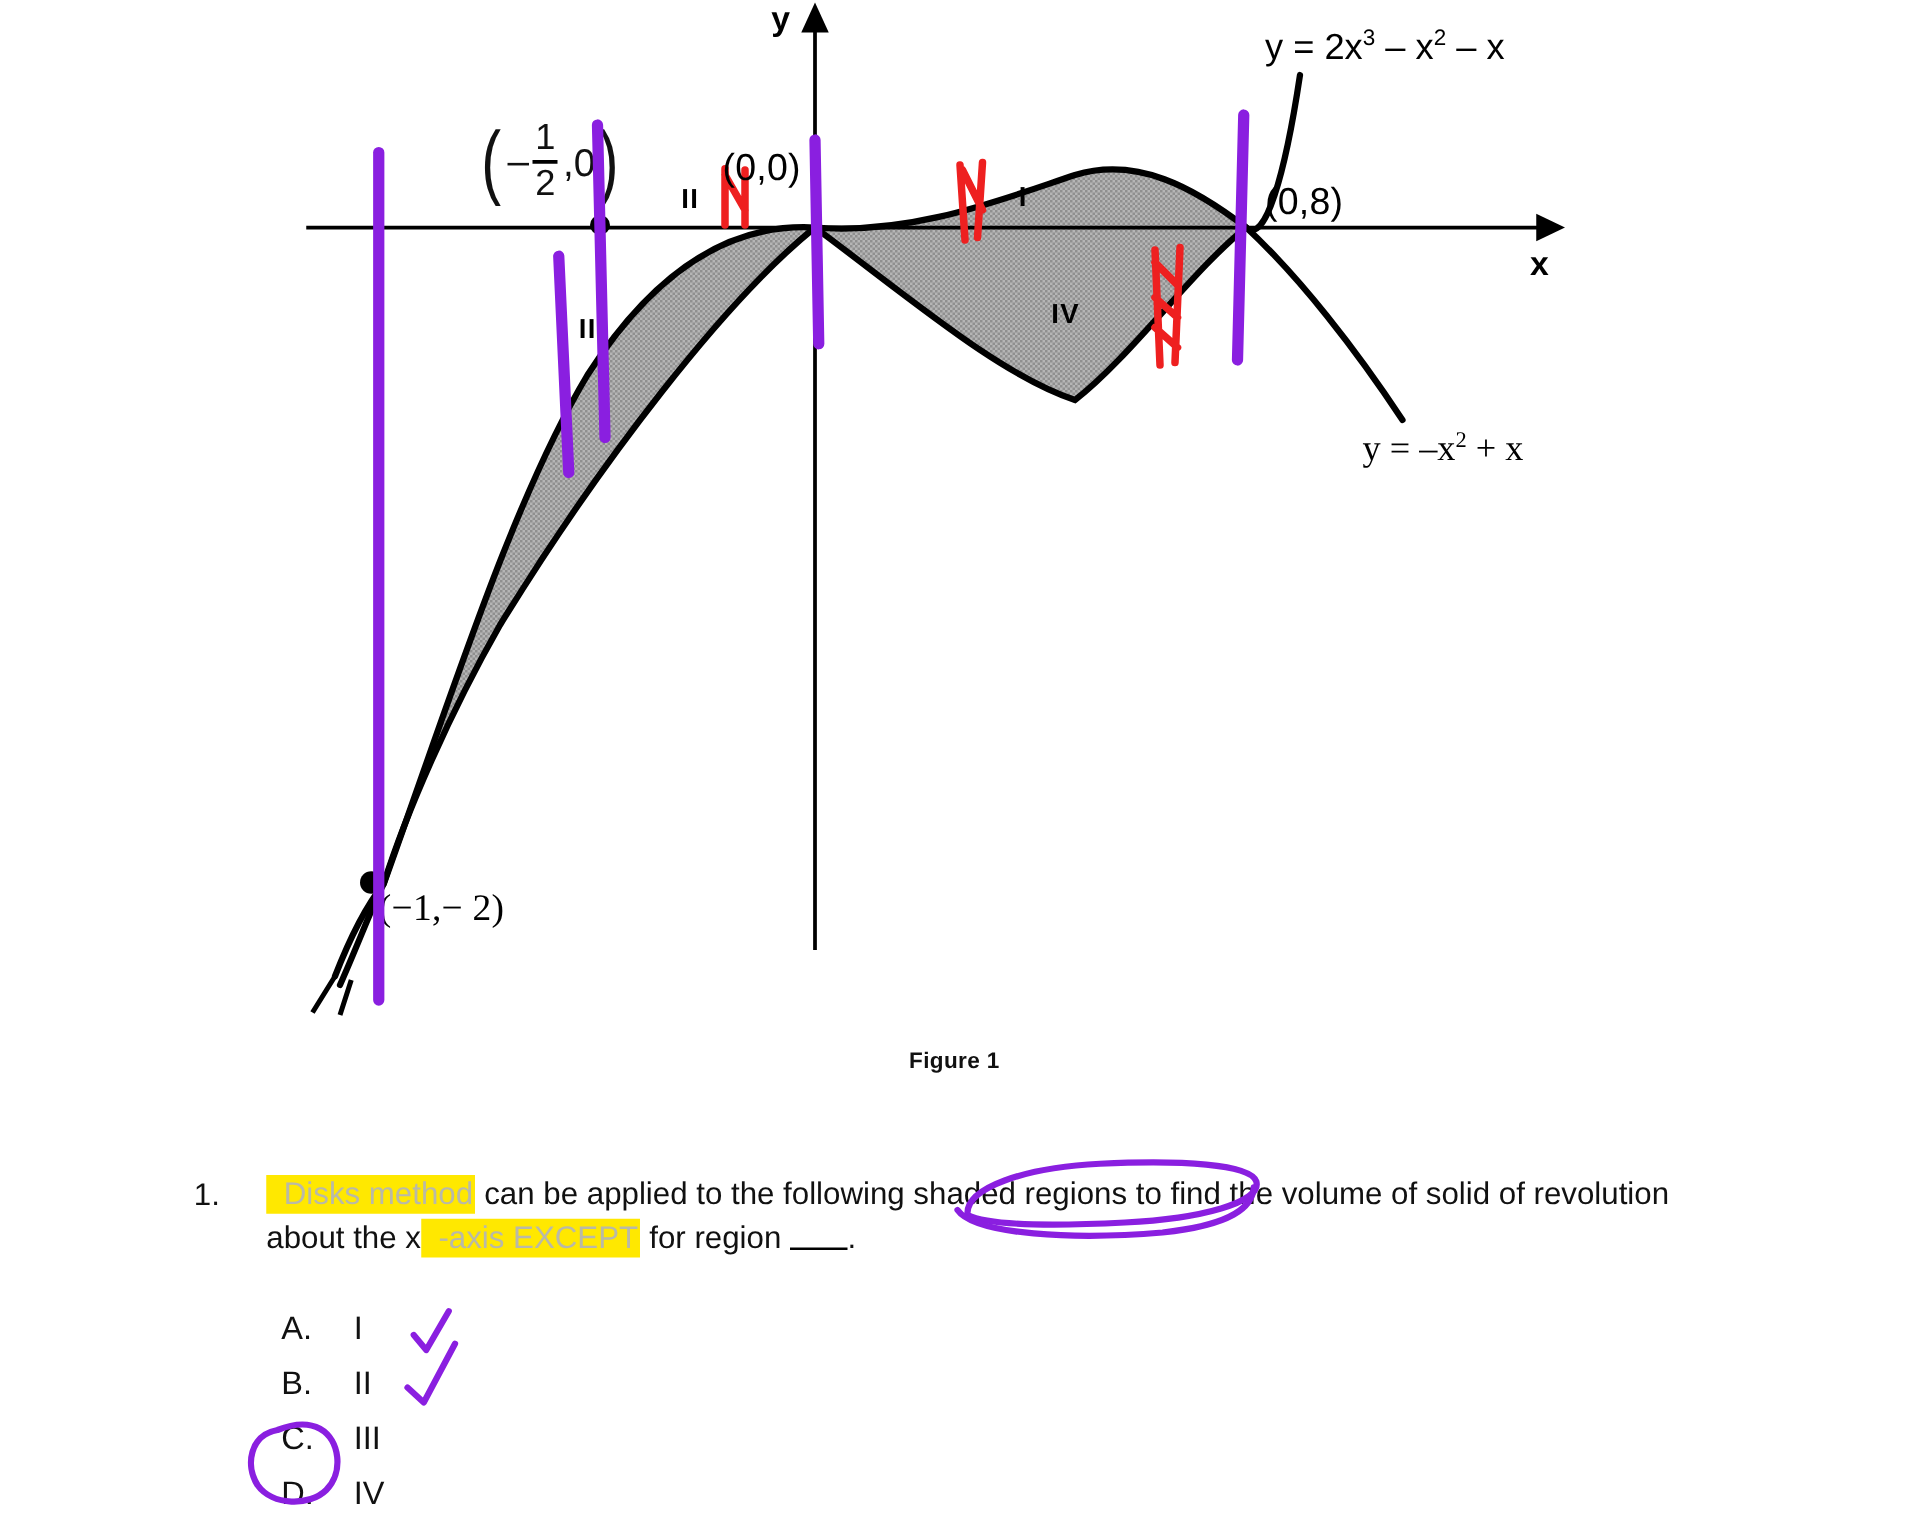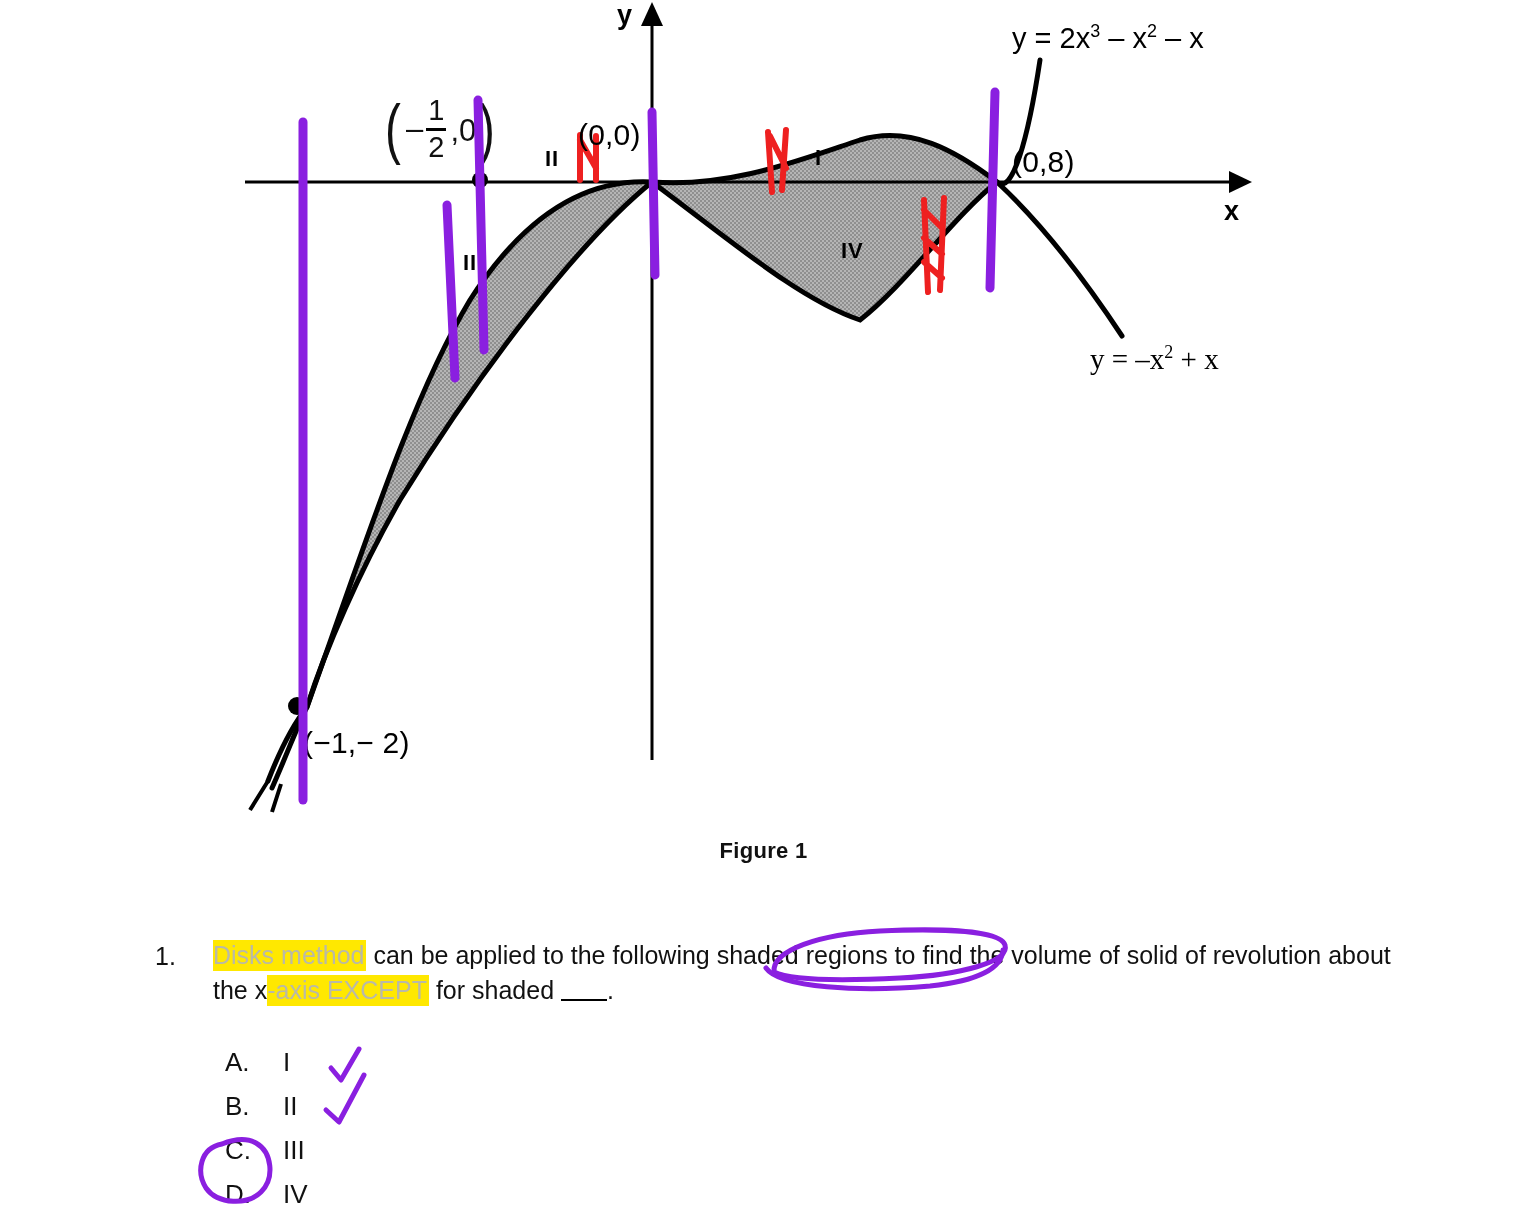--- a/index.html
+++ b/index.html
@@ -107,21 +107,21 @@
   #frac-label .rest { padding-left: 2px; padding-top: 4px; }
 
   
   #figure-caption {
     position: absolute;
     left: 0;
     top: 838px;
     width: 1527px;
     text-align: center;
     font-family: "Liberation Sans", sans-serif;
-    font-size: 22px;
+    font-size: 18px;
     font-weight: 700;
     letter-spacing: .3px;
   }
   
   #question-block {
     position: absolute;
     left: 155px;
     top: 938px;
     width: 1230px;
   }
@@ -137,21 +137,21 @@
     left: 58px;
     top: 0;
     width: 1180px;
     font-size: 25px;
     line-height: 35px;
     font-family: "Liberation Sans", sans-serif;
   }
   .hl {
     background: #ffe800;
     color: #b9b9a8;
-    padding: 1px 2px 2px 0;
+    padding: 1px 2px 2px 14px;
   }
   .blankline {
     display: inline-block;
     border-bottom: 2px solid #000;
     width: 46px;
     height: 18px;
     vertical-align: -2px;
   }
   
   #options {
@@ -261,21 +261,21 @@
       </g>
     </svg>
 
     <div class="fig-label axis-letter" style="left:617px; top:2px;">y</div>
     <div class="fig-label axis-letter" style="left:1224px; top:198px;">x</div>
 
     <div class="fig-label coord-label" style="left:578px; top:120px;">(0,0)</div>
 
     <div class="fig-label coord-label" style="left:1012px; top:147px;">(0,8)</div>
 
-    <div class="fig-label coord-label" style="left:303px; top:728px;">(−1,− 2)</div>
+    <div class="fig-label coord-label" style="left:303px; top:712px;font-family:Liberation Serif, serif;">(−1,− 2)</div>
 
     <div id="frac-label">
       <span class="paren">(</span>
       <span class="minus">–</span>
       <span class="frac">
         <span class="num">1</span>
         <span class="bar"></span>
         <span class="den">2</span>
       </span>
       <span class="rest">,0</span>
@@ -289,21 +289,21 @@
 
     <div class="fig-label eq-label" style="left:1012px; top:8px;"><span>y = 2x</span><sup>3</sup><span> – x</span><sup>2</sup><span> – x</span></div>
 
     <div class="fig-label eq-label" style="left:1090px; top:329px;font-family:Liberation Serif, serif;"><span>y = –x</span><sup>2</sup><span> + x</span></div>
   </div>
 
   <div id="figure-caption">Figure 1</div>
 
   <div id="question-block">
     <div id="q-number">1.</div>
-    <div id="q-text"><span class="hl">Disks method</span><span> can be applied to the following shaded regions to find the volume of solid of revolution about the x</span><span class="hl">-axis EXCEPT</span><span> for shaded </span><span class="blankline"></span><span>.</span></div>
+    <div id="q-text"><span class="hl">Disks method</span><span> can be applied to the following shaded regions to find the volume of solid of revolution about the x</span><span class="hl">-axis EXCEPT</span><span> for region </span><span class="blankline"></span><span>.</span></div>
   </div>
 
   <div id="options">
     <div class="option-row">
       <span class="option-letter">A.</span>
       <span class="option-text">I</span>
     </div>
     <div class="option-row">
       <span class="option-letter">B.</span>
       <span class="option-text">II</span>

